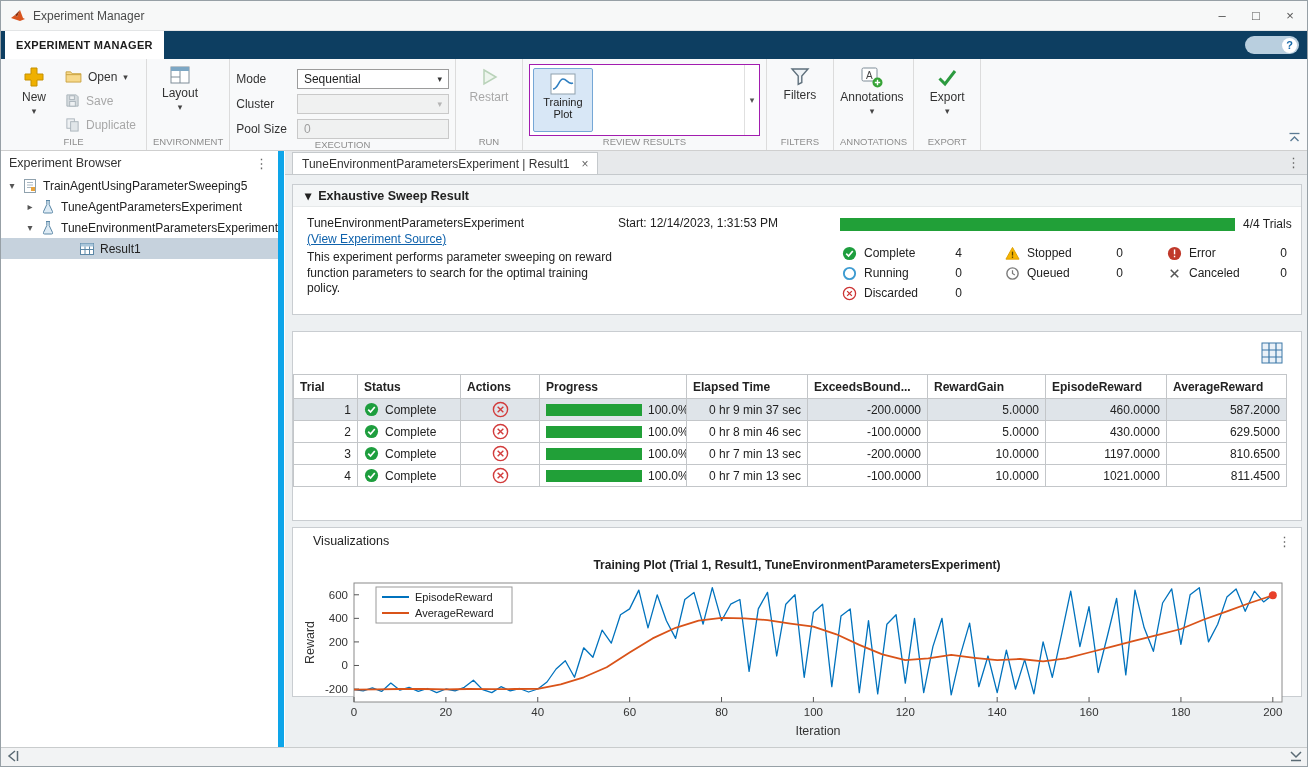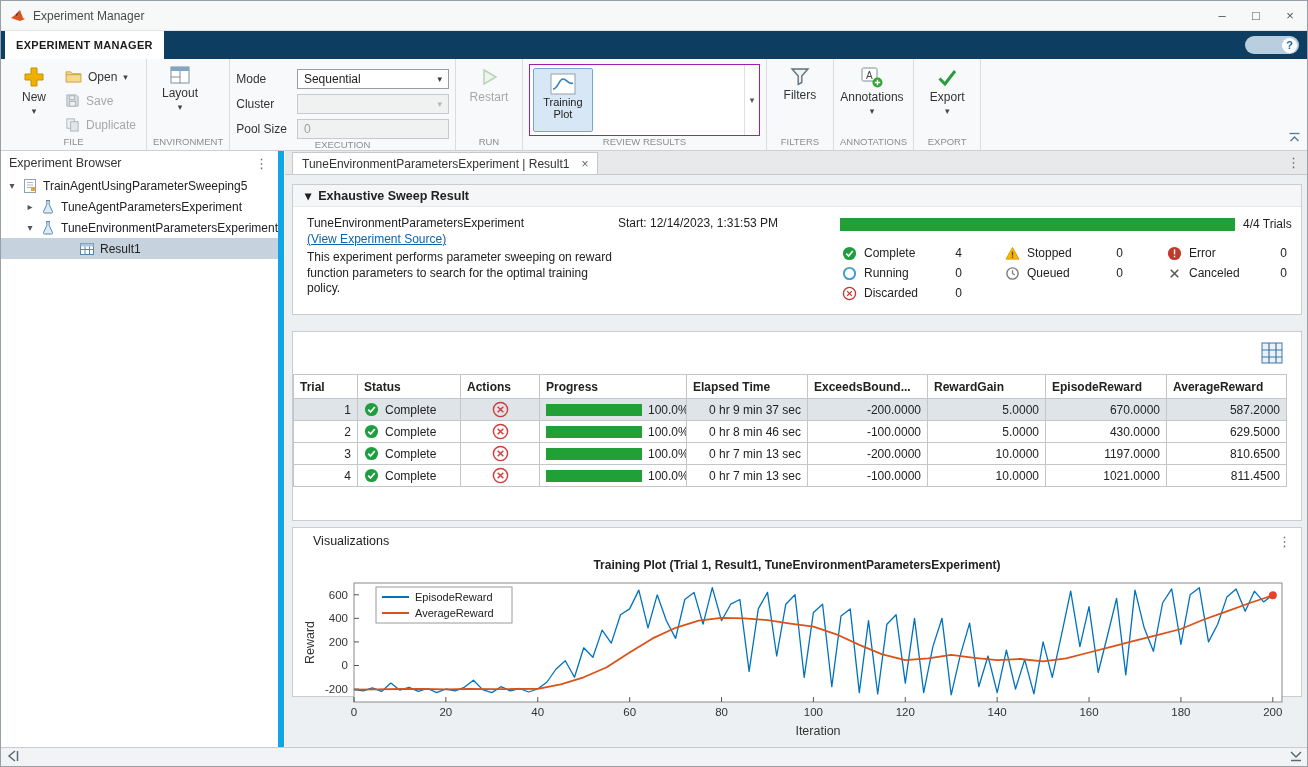--- a/index.html
+++ b/index.html
@@ -492,21 +492,21 @@
                   <div class="cell-progress">
                     <span class="pbar">
                       <span class="pbar-fill" style="display: block; width: 100%;"></span>
                     </span>
                     <span class="pval">100.0%</span>
                   </div>
                 </td>
             <td class="num">0 hr 9 min 37 sec</td>
             <td class="num">-200.0000</td>
             <td class="num">5.0000</td>
-            <td class="num">670.0000</td>
+            <td class="num">460.0000</td>
             <td class="num">587.2000</td>
           </tr>
 
           <tr>
             <td class="trial">2</td>
             <td>
                   <div class="cell-status">
                     <span class="sicon">
                       <svg width="15" height="15" viewBox="0 0 16 16">
                         <circle cx="8" cy="8" r="7" fill="#1e9e3e"></circle>

